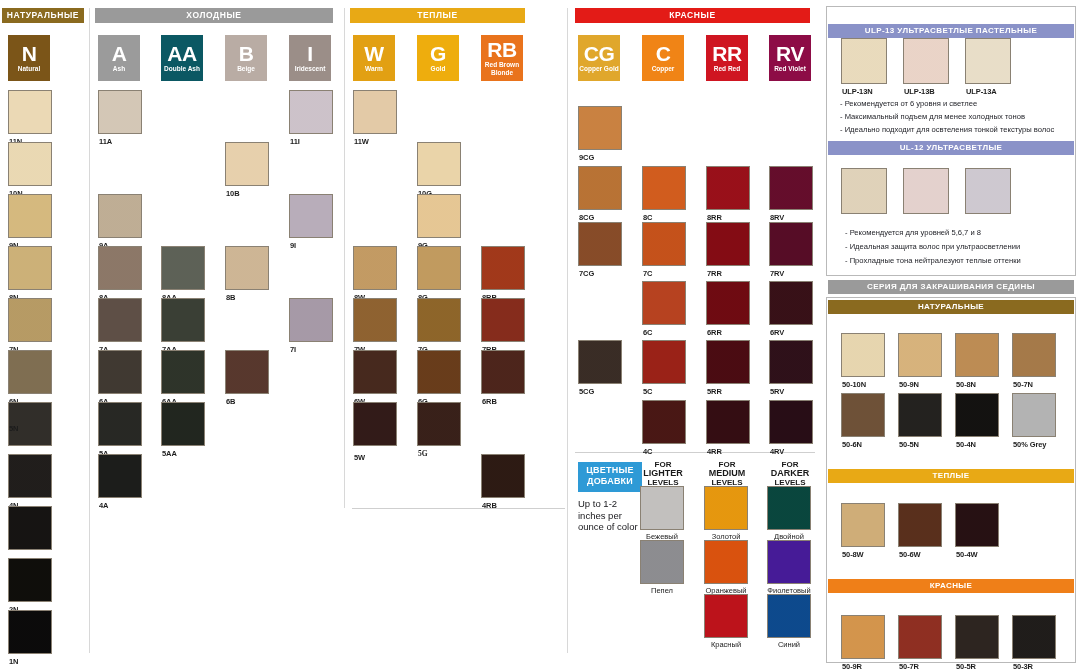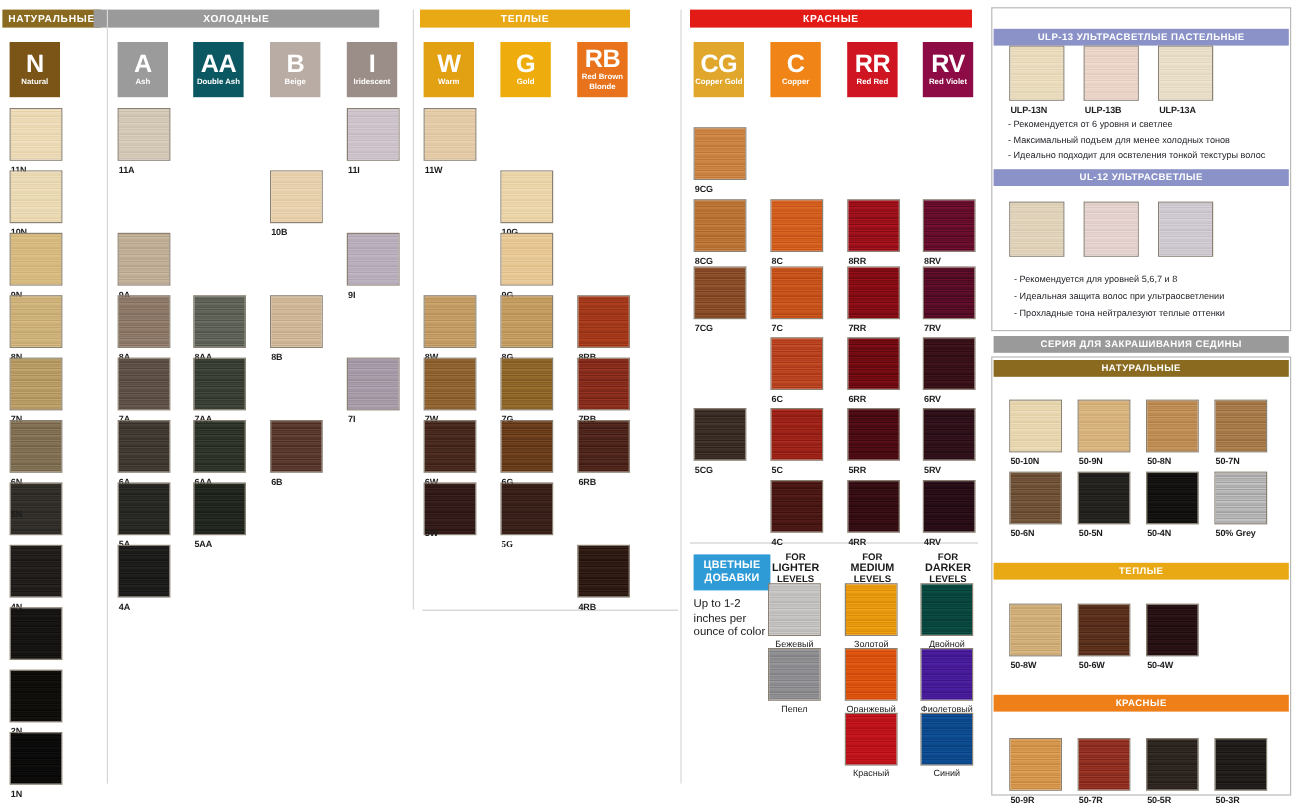--- a/index.html
+++ b/index.html
@@ -112,21 +112,21 @@
   }
 </style>
 </head>
 <body>
 
 <div class="chart">
 
   <div class="cat-bar" style="left: 2px; top: 8px; width: 82px; background: rgb(138, 106, 31);">
     <span>НАТУРАЛЬНЫЕ</span>
   </div>
-  <div class="cat-bar" style="left: 78px; top: 8px; width: 238px; background: rgb(154, 154, 154); text-align: center;">
+  <div class="cat-bar" style="left: 95px; top: 8px; width: 238px; background: rgb(154, 154, 154); text-align: center;">
     <span>ХОЛОДНЫЕ</span>
   </div>
   <div class="cat-bar" style="left: 350px; top: 8px; width: 175px; background: rgb(232, 169, 21);">
     <span>ТЕПЛЫЕ</span>
   </div>
   <div class="cat-bar" style="left: 575px; top: 8px; width: 235px; background: rgb(227, 27, 23);">
     <span>КРАСНЫЕ</span>
   </div>
 
   <div class="vdiv" style="left:89px; top:8px; height:645px;"></div>
@@ -311,21 +311,21 @@
         <div class="hair" style="background: repeating-linear-gradient(0deg, rgb(160, 112, 58) 0px, rgb(125, 84, 39) 1px, rgb(160, 112, 58) 2px, rgb(125, 84, 39) 3px);"></div>
       </div>
       <div class="sw-lbl" style="left: 354px; top: 345px;">7W</div>
       <div class="sw" style="left: 353px; top: 350px; width: 44px; height: 44px;">
         <div class="hair" style="background: repeating-linear-gradient(0deg, rgb(86, 52, 39) 0px, rgb(55, 30, 21) 1px, rgb(86, 52, 39) 2px, rgb(55, 30, 21) 3px);"></div>
       </div>
       <div class="sw-lbl" style="left: 354px; top: 397px;">6W</div>
       <div class="sw" style="left: 353px; top: 402px; width: 44px; height: 44px;">
         <div class="hair" style="background: repeating-linear-gradient(0deg, rgb(64, 36, 32) 0px, rgb(36, 18, 17) 1px, rgb(64, 36, 32) 2px, rgb(36, 18, 17) 3px);"></div>
       </div>
-      <div class="sw-lbl" style="left: 354px; top: 440px;">5W</div>
+      <div class="sw-lbl" style="left: 354px; top: 453px;">5W</div>
       <div class="sw" style="left: 417px; top: 142px; width: 44px; height: 44px;">
         <div class="hair" style="background: repeating-linear-gradient(0deg, rgb(240, 221, 184) 0px, rgb(228, 203, 154) 1px, rgb(240, 221, 184) 2px, rgb(228, 203, 154) 3px);"></div>
       </div>
       <div class="sw-lbl" style="left: 418px; top: 189px;">10G</div>
       <div class="sw" style="left: 417px; top: 194px; width: 44px; height: 44px;">
         <div class="hair" style="background: repeating-linear-gradient(0deg, rgb(237, 210, 165) 0px, rgb(222, 187, 131) 1px, rgb(237, 210, 165) 2px, rgb(222, 187, 131) 3px);"></div>
       </div>
       <div class="sw-lbl" style="left: 418px; top: 241px;">9G</div>
       <div class="sw" style="left: 417px; top: 246px; width: 44px; height: 44px;">
         <div class="hair" style="background: repeating-linear-gradient(0deg, rgb(205, 168, 110) 0px, rgb(181, 141, 80) 1px, rgb(205, 168, 110) 2px, rgb(181, 141, 80) 3px);"></div>

